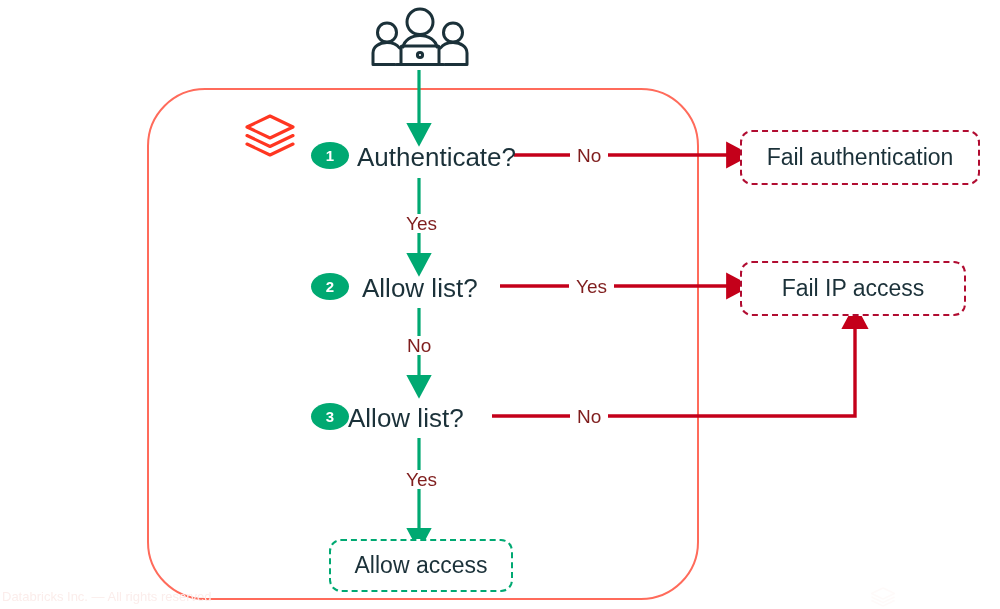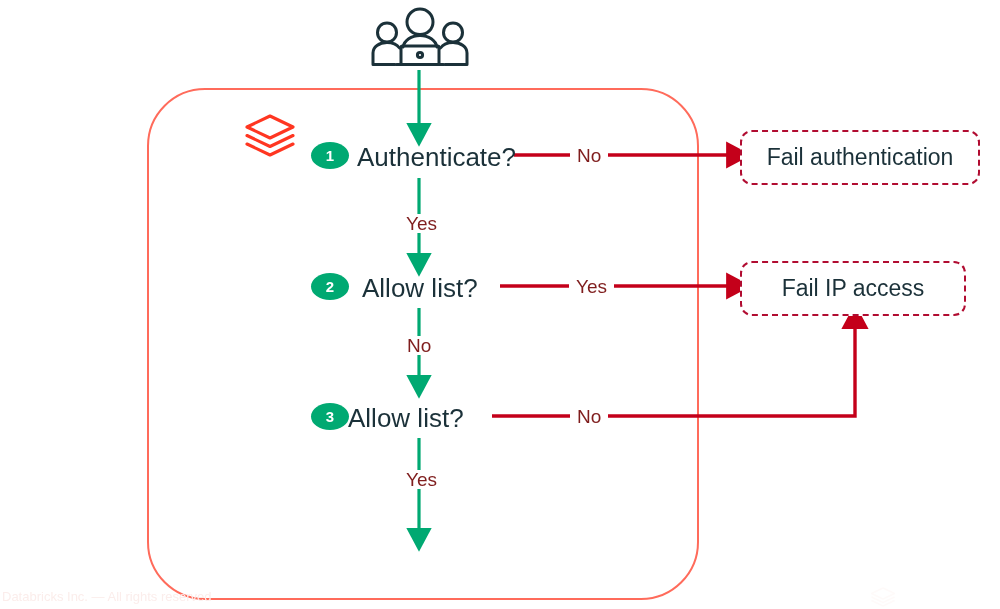--- a/index.html
+++ b/index.html
@@ -185,20 +185,21 @@
   <div class="edge-label" style="left:400px; top:336px;">No</div>
 
   <div class="edge-label" style="left:570px; top:407px;">No</div>
 
   <div class="edge-label" style="left:399px; top:470px;">Yes</div>
 
   <div class="term-box term-fail" style="left:740px; top:130px; width:236px; height:51px;">Fail authentication</div>
 
   <div class="term-box term-fail" style="left:740px; top:261px; width:222px; height:51px;">Fail IP access</div>
 
+  <div class="term-box term-allow" style="left:329px; top:539px; width:180px; height:49px;">Allow access</div>
 
   <div class="watermark-text" style="left:2px; top:589px;">Databricks Inc. — All rights reserved</div>
 
   <svg class="watermark-logo" style="left:868px; top:586px;" width="30" height="22" viewBox="0 0 58 44">
     <g fill="none" stroke="#FDF0EE" stroke-width="3" stroke-linejoin="round">
       <path d="M29,4 L52,15 L29,26 L6,15 Z"></path>
       <path d="M6,22 L29,33 L52,22"></path>
       <path d="M6,29 L29,40 L52,29"></path>
     </g>
   </svg>

